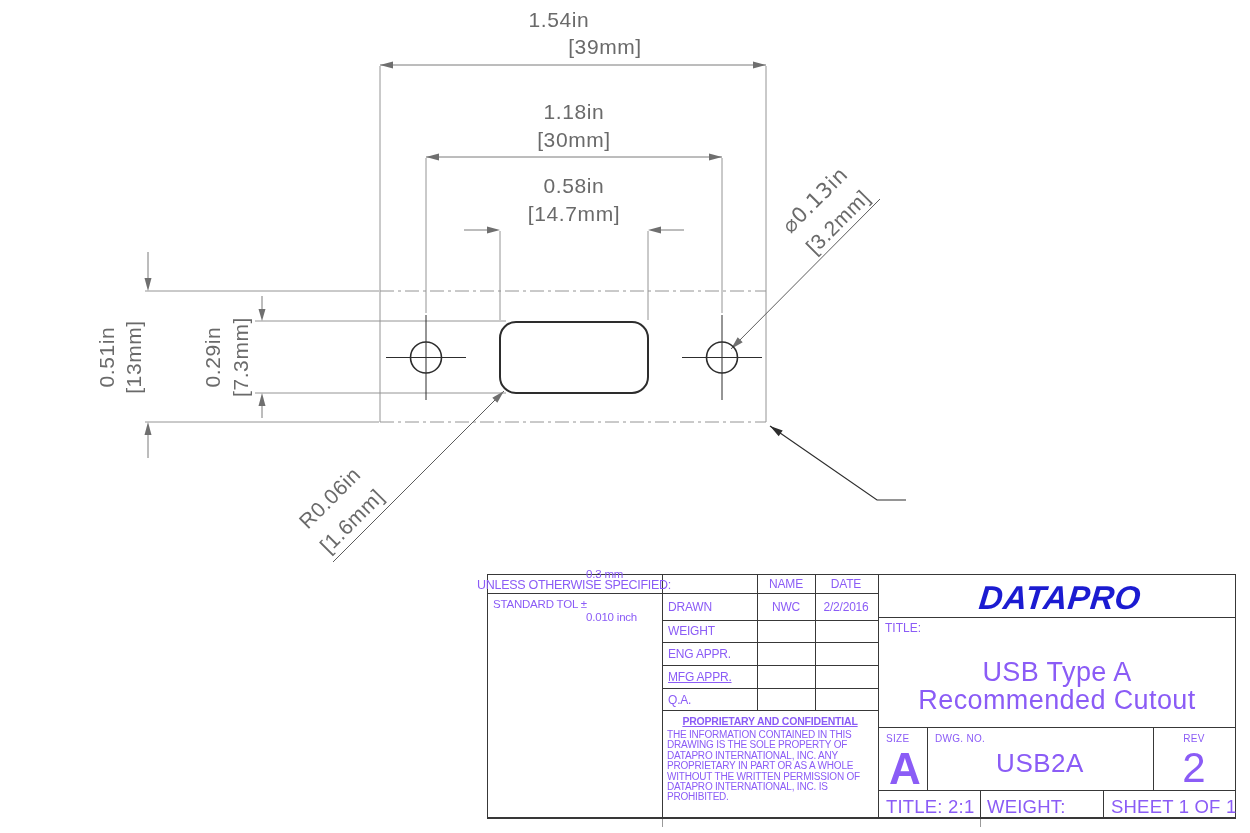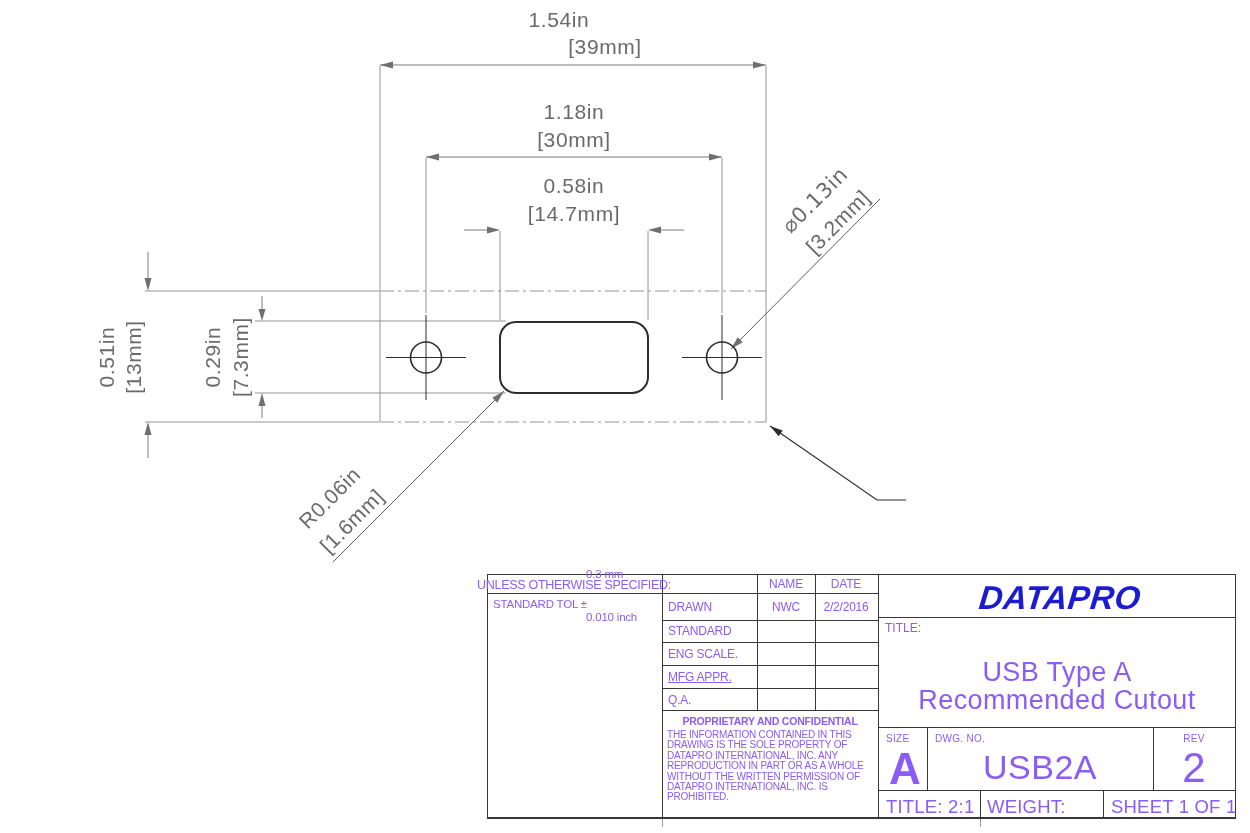--- a/index.html
+++ b/index.html
@@ -21,21 +21,21 @@
   .unless{font-size:12.5px;letter-spacing:-0.3px;}
   .tol{font-size:11.5px;letter-spacing:-0.2px;line-height:12.5px;}
   .appr{font-size:12px;letter-spacing:-0.2px;}
   .prophead{font-size:10.5px;font-weight:bold;letter-spacing:-0.2px;}
   .propbody{font-size:10px;line-height:10.4px;letter-spacing:-0.2px;white-space:pre-line;}
   .logo{font-size:33px;font-weight:bold;font-style:italic;letter-spacing:0.5px;transform:translateX(-50%) skewX(-6deg);}
   .titlelabel{font-size:12px;}
   .titleline{font-size:27px;letter-spacing:0.4px;transform:translateX(-50%);}
   .celllabel{font-size:10px;letter-spacing:0.3px;}
   .sizeA{font-size:44px;font-weight:bold;}
-  .dwgno{font-size:34px;letter-spacing:0.5px;transform:translateX(-50%);}
+  .dwgno{font-size:26px;letter-spacing:0.5px;transform:translateX(-50%);}
   .rev2{font-size:42px;transform:translateX(-50%);}
   .scalerow{font-size:18.5px;letter-spacing:0.2px;}
 </style>
 </head>
 <body>
 
 <div id="stage">
 
   <svg width="1250" height="833" viewBox="0 0 1250 833">
 
@@ -158,41 +158,41 @@
     <div class="tb-text tol" style="left:586px;top:568px;text-align:center;">0.3 mm</div>
     <div class="tb-text tol" style="left:586px;top:611px;">0.010 inch</div>
 
     <div class="tb-text appr c" style="left:786px;top:577px;">NAME</div>
     <div class="tb-text appr c" style="left:846px;top:577px;">DATE</div>
 
     <div class="tb-text appr" style="left:668px;top:600px;text-align:center;">DRAWN</div>
     <div class="tb-text appr c" style="left:786px;top:600px;">NWC</div>
     <div class="tb-text appr c" style="left:846px;top:600px;">2/2/2016</div>
 
-    <div class="tb-text appr" style="left:668px;top:624px;">STANDARD</div>
+    <div class="tb-text appr" style="left:668px;top:624px;">WEIGHT</div>
     <div class="tb-text appr c" style="left:786px;top:624px;"></div>
     <div class="tb-text appr c" style="left:846px;top:624px;"></div>
 
-    <div class="tb-text appr" style="left:668px;top:647px;">ENG SCALE.</div>
+    <div class="tb-text appr" style="left:668px;top:647px;">ENG APPR.</div>
     <div class="tb-text appr c" style="left:786px;top:647px;"></div>
     <div class="tb-text appr c" style="left:846px;top:647px;"></div>
 
     <div class="tb-text appr" style="left:668px;top:670px;text-decoration:underline;">MFG APPR.</div>
     <div class="tb-text appr c" style="left:786px;top:670px;"></div>
     <div class="tb-text appr c" style="left:846px;top:670px;"></div>
 
     <div class="tb-text appr" style="left:668px;top:693px;">Q.A.</div>
     <div class="tb-text appr c" style="left:786px;top:693px;"></div>
     <div class="tb-text appr c" style="left:846px;top:693px;"></div>
 
-    <div class="tb-text prophead c" style="left:770px;top:715px;">PROPRIETARY AND CONFIDENTIAL</div>
+    <div class="tb-text prophead c" style="left:770px;top:715px;text-decoration:underline;">PROPRIETARY AND CONFIDENTIAL</div>
     <div class="tb-text propbody" style="left:667px;top:730px;">THE INFORMATION CONTAINED IN THIS
 DRAWING IS THE SOLE PROPERTY OF
 DATAPRO INTERNATIONAL, INC.  ANY
-REPRODUCTION IN PART OR AS A WHOLE
+PROPRIETARY IN PART OR AS A WHOLE
 WITHOUT THE WRITTEN PERMISSION OF
 DATAPRO INTERNATIONAL, INC. IS
 PROHIBITED.</div>
 
     <div class="tb-text logo" style="left:1060px;top:579px;color:#1b1bd1;">DATAPRO</div>
     <div class="tb-text titlelabel" style="left:885px;top:621px;">TITLE:</div>
     <div class="tb-text titleline" style="left:1057px;top:657px;">USB Type A</div>
     <div class="tb-text titleline" style="left:1057px;top:685px;">Recommended Cutout</div>
 
     <div class="tb-text celllabel" style="left:886px;top:733px;">SIZE</div>

